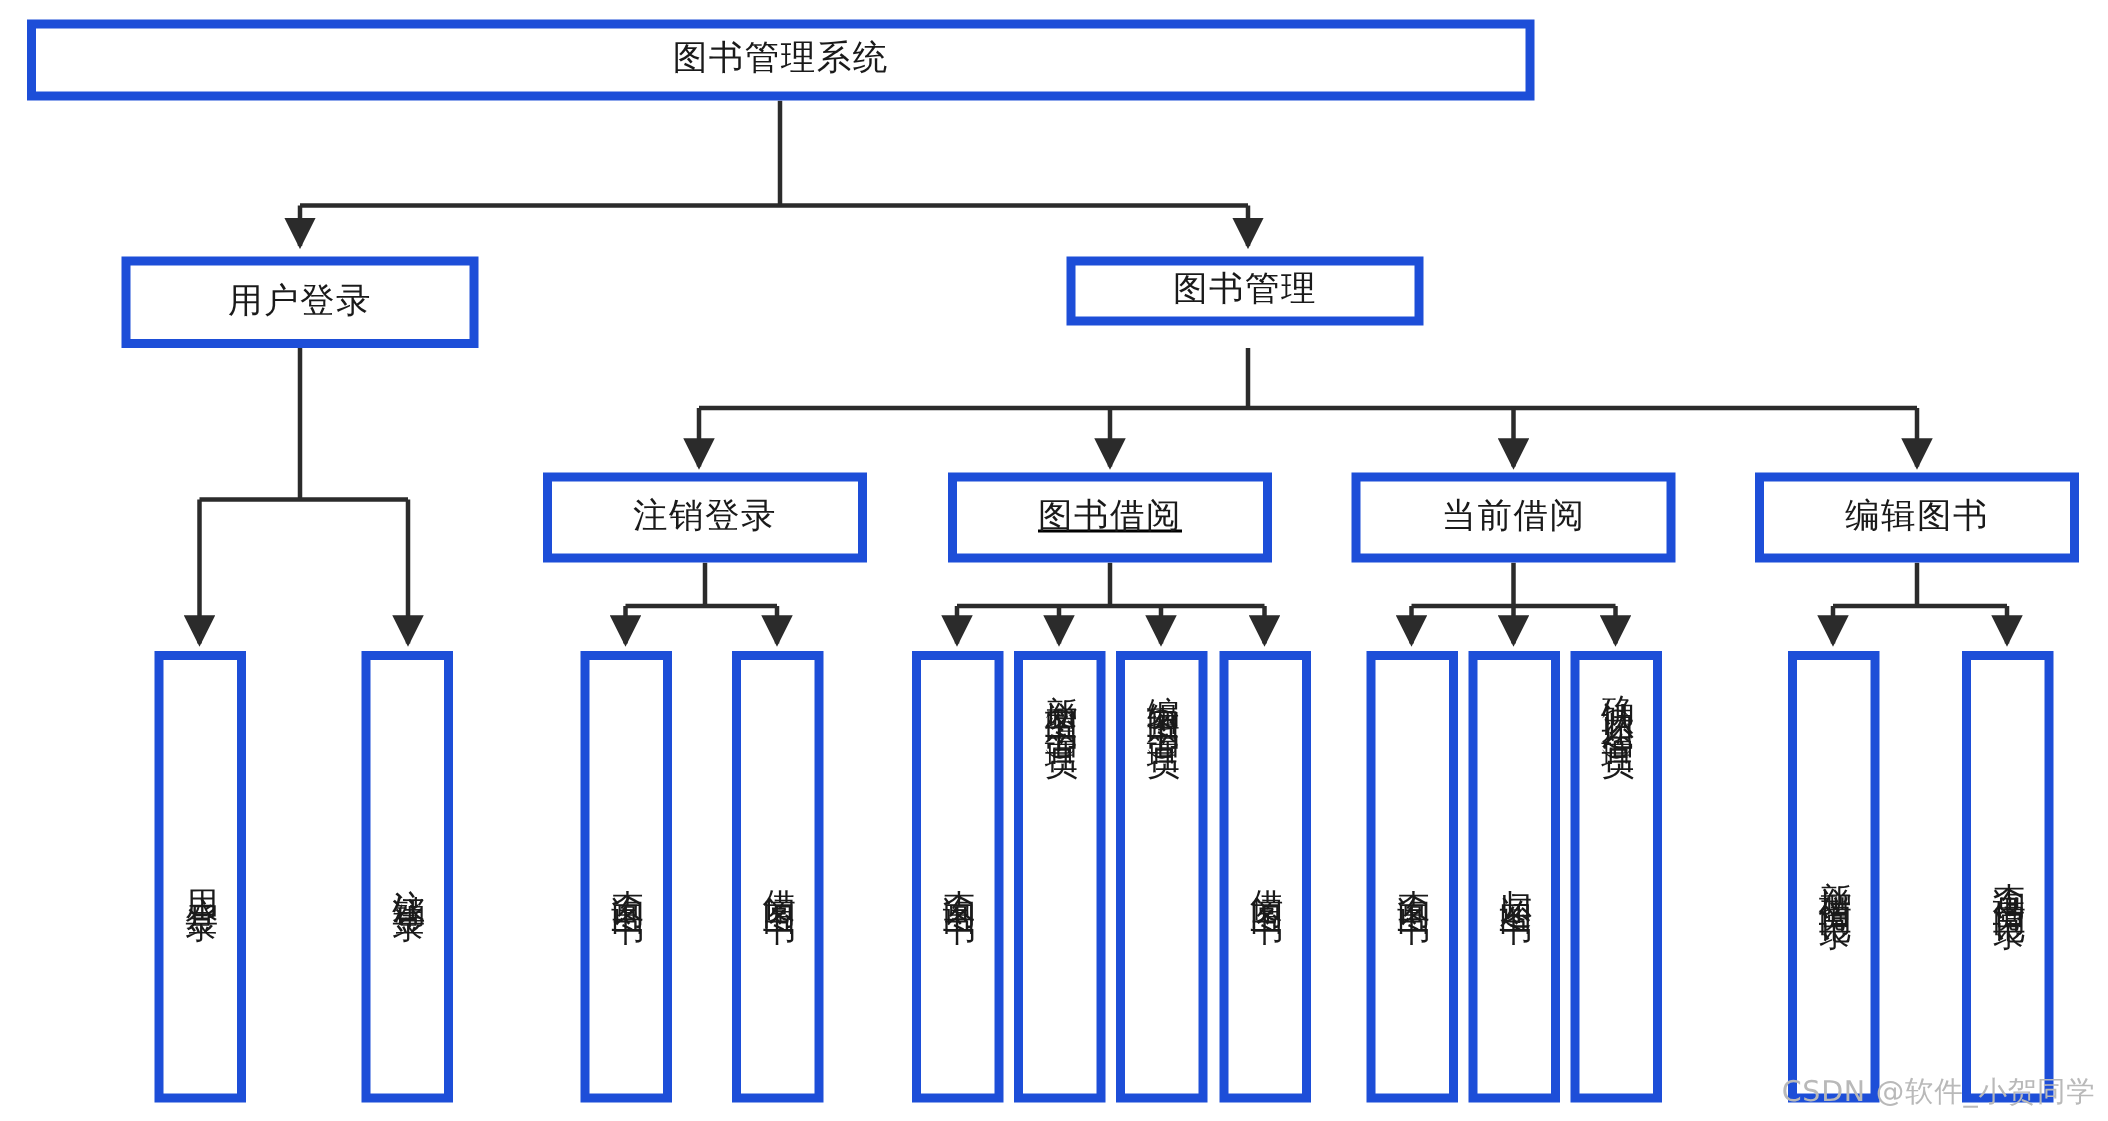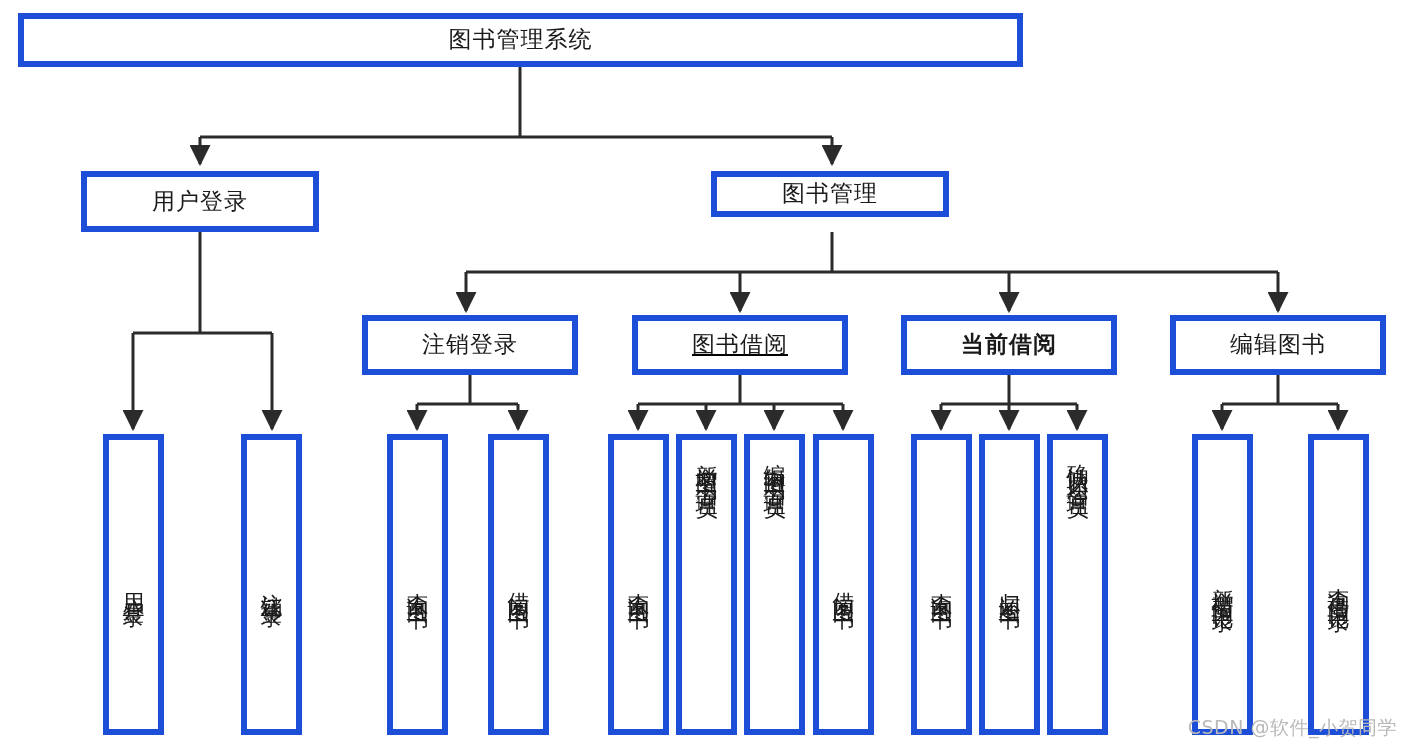--- a/index.html
+++ b/index.html
@@ -135,21 +135,21 @@
   <div class="node" style="left:711px; top:171px; width:238px; height:46px;">
     <span class="node-label">图书管理</span>
   </div>
 
   <div class="node" style="left:362px; top:315px; width:216px; height:60px;">
     <span class="node-label">注销登录</span>
   </div>
   <div class="node" style="left:632px; top:315px; width:216px; height:60px;text-decoration:underline;">
     <span class="node-label">图书借阅</span>
   </div>
-  <div class="node" style="left:901px; top:315px; width:216px; height:60px;font-weight:bold;">
+  <div class="node" style="left:901px; top:315px; width:216px; height:60px;">
     <span class="node-label">当前借阅</span>
   </div>
   <div class="node" style="left:1170px; top:315px; width:216px; height:60px;">
     <span class="node-label">编辑图书</span>
   </div>
 
   <div class="node leaf leaf-center" style="left:103px; top:434px; width:61px; height:301px;">
     <span class="node-label">用户登录</span>
   </div>
   <div class="node leaf leaf-center" style="left:241px; top:434px; width:61px; height:301px;">

